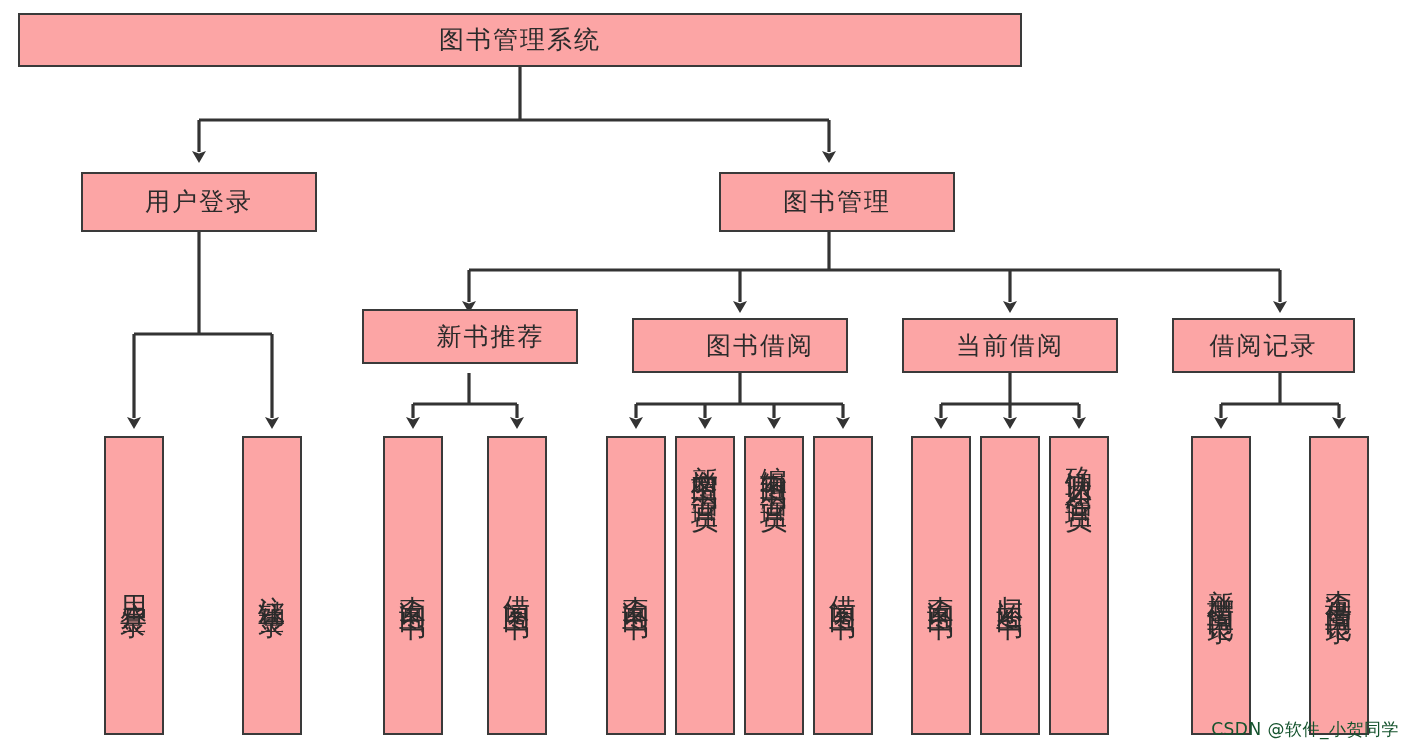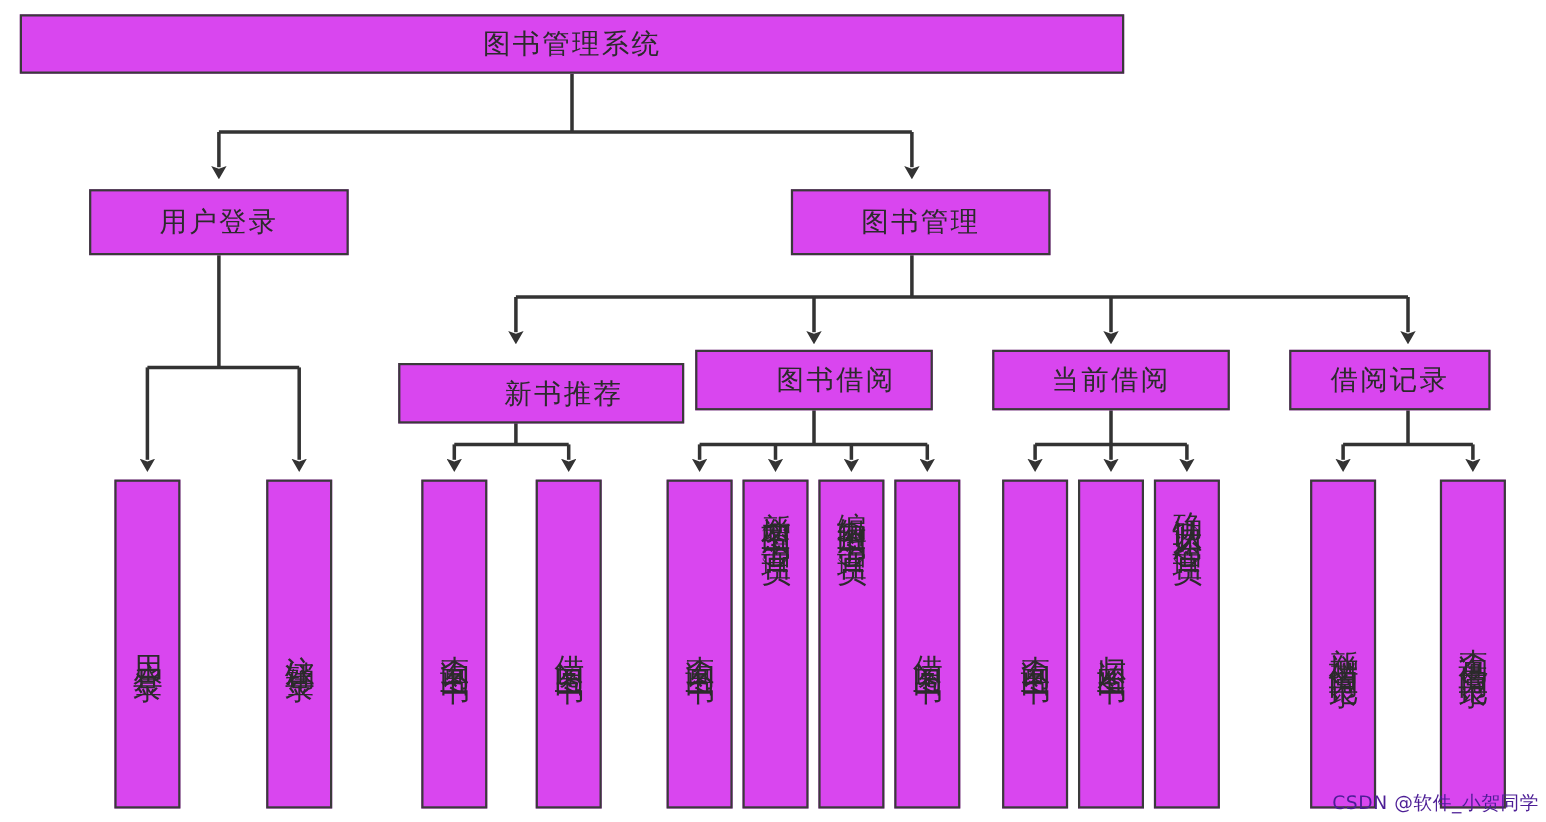--- a/index.html
+++ b/index.html
@@ -14,21 +14,21 @@
     width:1405px;height:747px;
   }
   #edges{
     position:absolute;left:0;top:0;
     width:1405px;height:747px;
     pointer-events:none;
   }
   .node{
     position:absolute;
     box-sizing:border-box;
-    background:#d946ef;
+    background:#fca5a5;
     border:2.5px solid #3a3a3a;
     display:flex;
     align-items:center;
     justify-content:center;
     color:#2b2b2b;
     z-index:2;
   }
   .node .label{
     display:block;
     text-align:center;
@@ -57,21 +57,21 @@
   }
   
   .node.v.center{
     align-items:center;
     padding-top:0;
   }
   #watermark{
     position:absolute;
     right:6px;bottom:6px;
     font-size:17px;
-    color:#4c1d95;
+    color:#14532d;
     z-index:5;
     white-space:pre;
     letter-spacing:0.5px;
     margin-left:28px;
   }
 </style>
 </head>
 <body>
 
 <div id="diagram">
@@ -131,21 +131,21 @@
   </div>
 
   <div class="node h" style="left:81px;top:172px;width:236px;height:60px;">
     <span class="label">用户登录</span>
   </div>
 
   <div class="node h" style="left:719px;top:172px;width:236px;height:60px;">
     <span class="label">图书管理</span>
   </div>
 
-  <div class="node h" style="left:362px;top:330px;width:260px;height:55px;padding-left:41px;">
+  <div class="node h" style="left:362px;top:309px;width:216px;height:55px;padding-left:41px;">
     <span class="label">新书推荐</span>
   </div>
 
   <div class="node h" style="left:632px;top:318px;width:216px;height:55px;padding-left:40px;">
     <span class="label">图书借阅</span>
   </div>
 
   <div class="node h" style="left:902px;top:318px;width:216px;height:55px;">
     <span class="label">当前借阅</span>
   </div>

